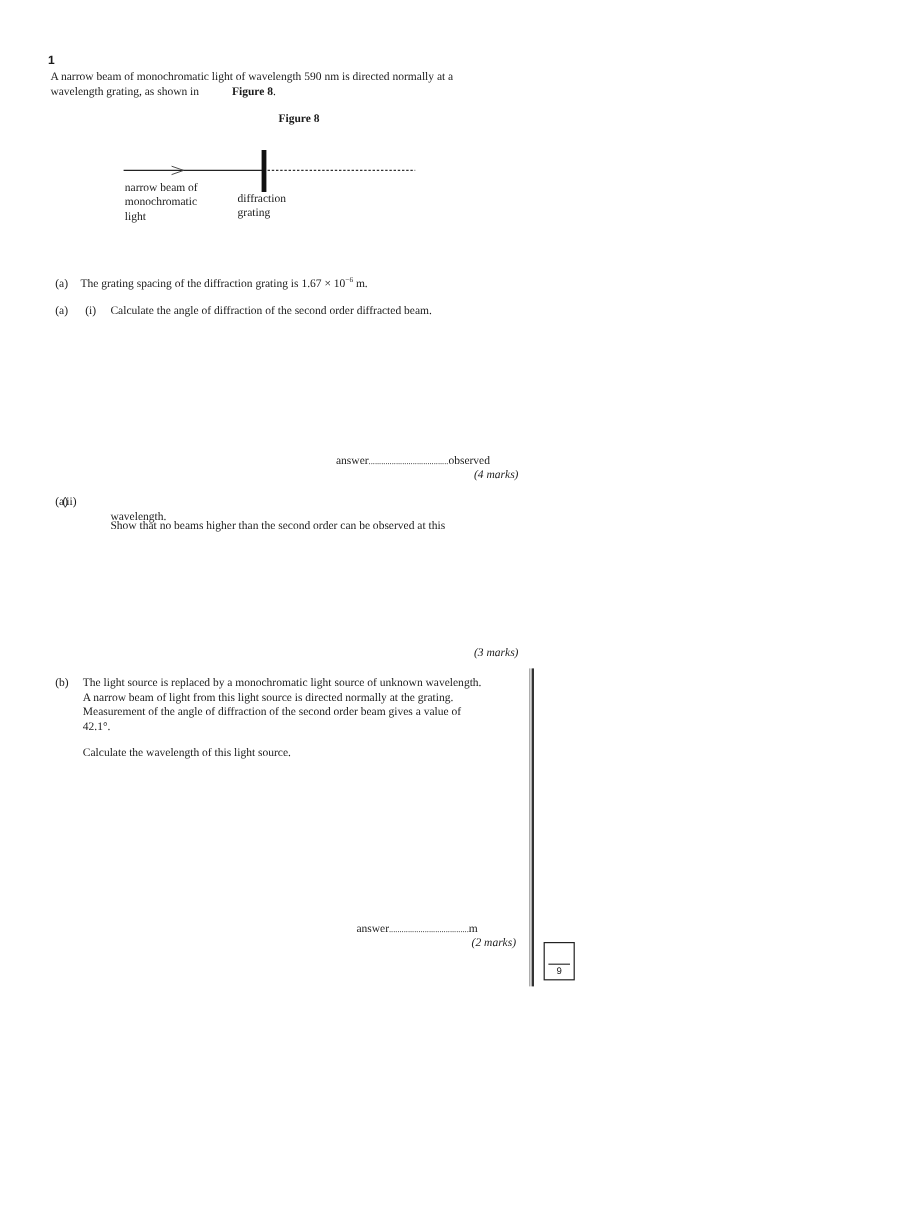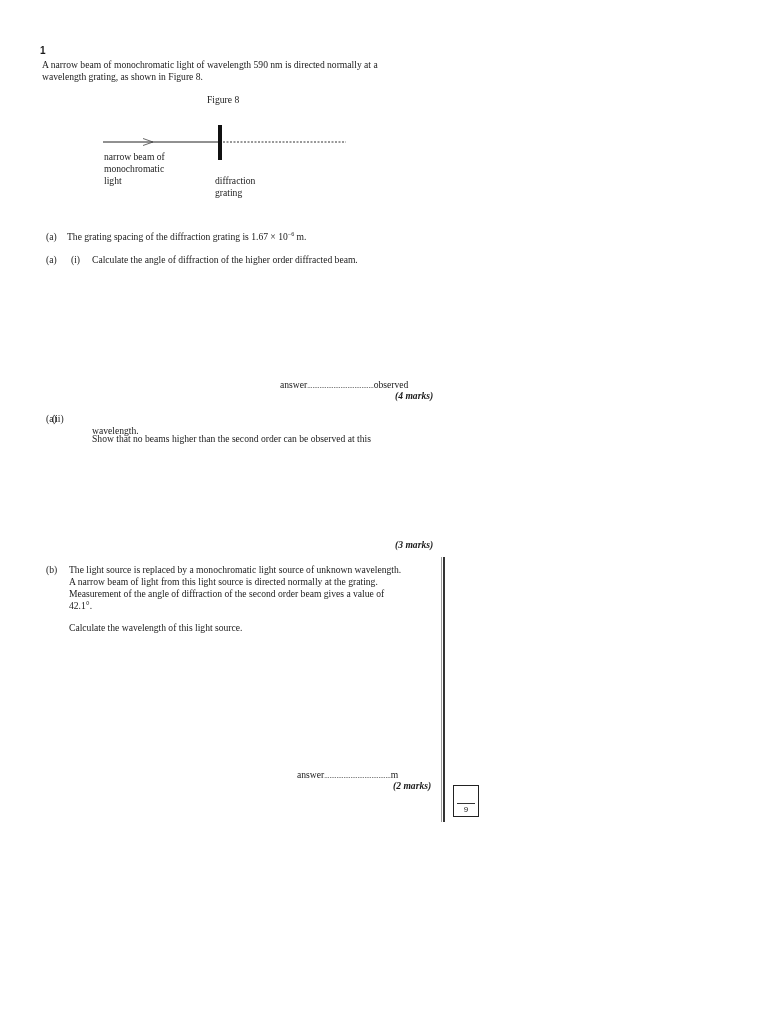--- a/index.html
+++ b/index.html
@@ -1,22 +1,22 @@
 <!DOCTYPE html>
 <html><head>
 <meta charset="utf-8">
 <style>
   html, body { margin: 0; padding: 0; background: #ffffff; }
   body { width: 768px; height: 1024px; position: relative; overflow: hidden;
          font-family: "Liberation Serif", serif; color: #1a1a1a; }
   .abs { position: absolute; }
   .t { font-size: 9.6px; line-height: 12px; white-space: nowrap; }
   .qnum { font-family: "Liberation Sans", sans-serif; font-weight: bold; font-size: 10px; }
-  .bold { font-weight: normal; }
-  .ital { font-style: italic; font-weight: bold; }
+  .bold { font-weight: bold; margin-left: 25px; }
+  .ital { font-style: italic; }
   sup { font-size: 6px; vertical-align: 4px; line-height: 0; }
   .dots { letter-spacing: 0; }
   .vline1 { position: absolute; left: 441px; top: 557px; width: 1px; height: 265px; background: #9a9a9a; }
   .vline2 { position: absolute; left: 443px; top: 557px; width: 2px; height: 265px; background: #333; }
   .scorebox { position: absolute; left: 453px; top: 785px; width: 26px; height: 32px;
               border: 1px solid #222; box-sizing: border-box; }
   .scorebox .rule { position: absolute; left: 3px; right: 3px; top: 17px; height: 1px; background: #333; }
   .scorebox .val { position: absolute; left: 0; right: 0; top: 19px; text-align: center;
                    font-family: "Liberation Sans", sans-serif; font-size: 8px; line-height: 10px; }
 </style>
@@ -38,31 +38,31 @@
   <rect x="218" y="125" width="4" height="35" fill="#111"></rect>
 
   <line x1="223" y1="142" x2="346" y2="142" stroke="#333" stroke-width="1" stroke-dasharray="2,1.5"></line>
 </svg>
 
 <div class="abs t" style="left:104px; top:151px; line-height:12px;">
   <div>narrow beam of</div>
   <div>monochromatic</div>
   <div>light</div>
 </div>
-<div class="abs t" style="left:198px; top:175px; line-height:12px;margin-left:17px;">
+<div class="abs t" style="left:198px; top:160px; line-height:12px;">
   <div>diffraction</div>
   <div>grating</div>
 </div>
 
 <div class="abs t" style="left:46px; top:231px;">(a)</div>
 <div class="abs t" style="left:67px; top:231px;"><span>The grating spacing of the diffraction grating is 1.67 × 10</span><sup>−6</sup><span> m.</span></div>
 
 <div class="abs t" style="left:46px; top:254px;">(a)</div>
 <div class="abs t" style="left:71px; top:254px;">(i)</div>
-<div class="abs t" style="left:92px; top:254px;">Calculate the angle of diffraction of the higher order diffracted beam.</div>
+<div class="abs t" style="left:92px; top:254px;">Calculate the angle of diffraction of the second order diffracted beam.</div>
 
 <div class="abs t" style="left:280px; top:379px;"><span>answer</span><span class="dots" style="font-size:7px;">......................................</span><span>observed</span></div>
 <div class="abs t ital" style="left:395px; top:390px;">(4 marks)</div>
 
 <div class="abs t" style="left:46px; top:413px;">(a)</div>
 <div class="abs t" style="left:52px; top:413px;">(ii)</div>
 <div class="abs t" style="left:92px; top:433px;">Show that no beams higher than the second order can be observed at this</div>
 <div class="abs t" style="left:92px; top:425px;">wavelength.</div>
 <div class="abs t ital" style="left:395px; top:539px;">(3 marks)</div>
 

